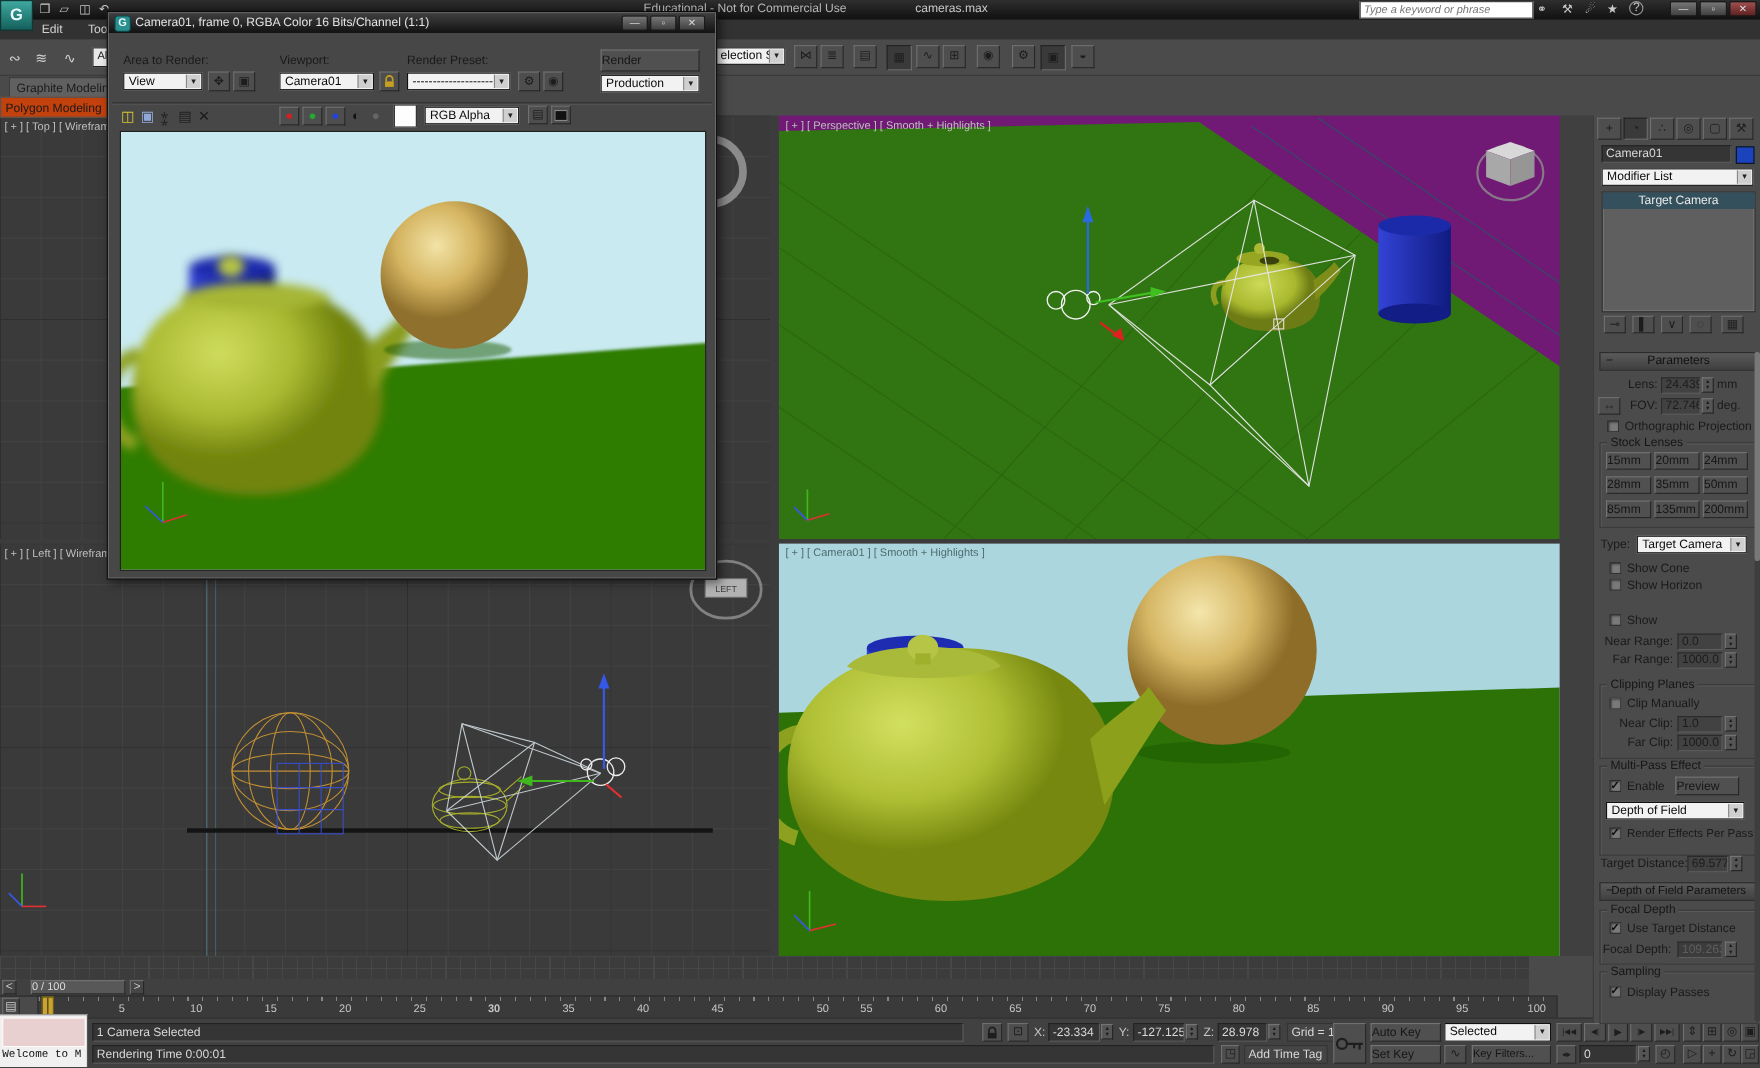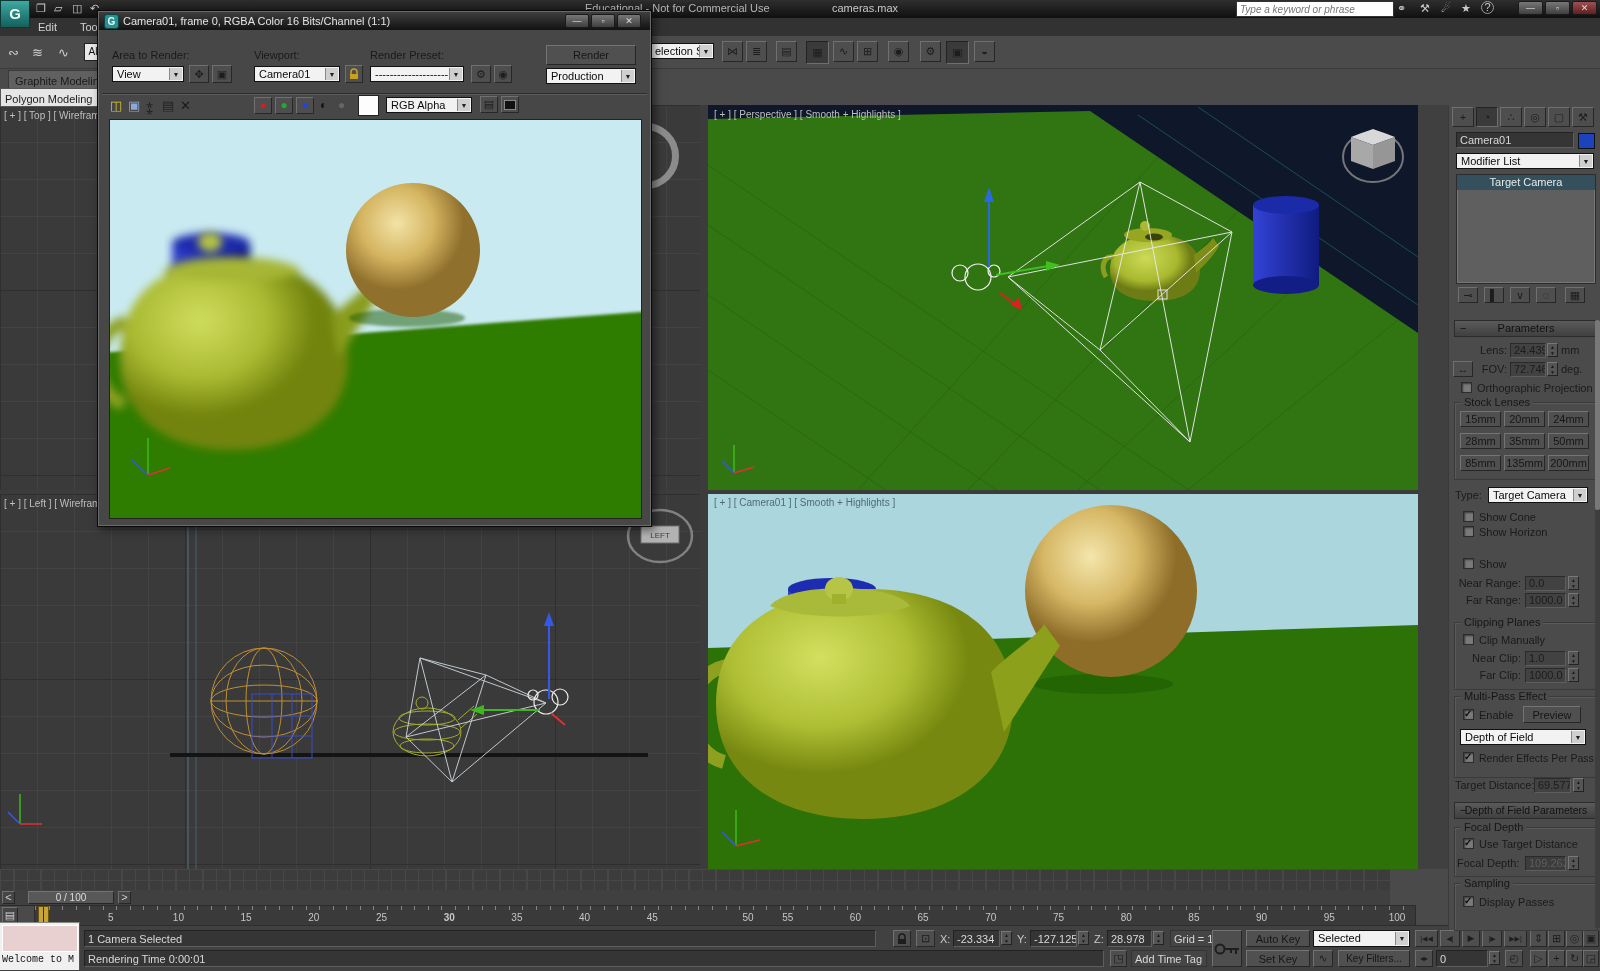--- a/index.html
+++ b/index.html
@@ -10,21 +10,21 @@
   .lt{color:#c9c9c9}
   .fld{background:#353535;border:1px solid #222;border-bottom-color:#5e5e5e;border-right-color:#5e5e5e;
        color:#d8d8d8;font-size:11px;padding:0 3px;box-sizing:border-box;line-height:15px;white-space:nowrap;overflow:hidden}
   .dfld{background:#424242;border:1px solid #2a2a2a;border-bottom-color:#5e5e5e;border-right-color:#5e5e5e;
        color:#1c1c1c;font-size:11px;padding:0 3px;box-sizing:border-box;line-height:13px;white-space:nowrap;overflow:hidden}
   .wdd{background:#f2f2f2;border:1px solid #111;color:#0a0a0a;font-size:11px;line-height:14px;
        padding:0 14px 0 4px;box-sizing:border-box;white-space:nowrap;overflow:hidden}
   .wdd::after{content:"▼";position:absolute;right:1px;top:1px;bottom:1px;width:12px;background:#cfcfcf;
        border-left:1px solid #888;font-size:7px;color:#222;text-align:center;line-height:13px}
   .btn{background:#505050;border:1px solid #747474;border-right-color:#262626;border-bottom-color:#262626;
-       color:#161616;font-size:11px;text-align:center;box-sizing:border-box;white-space:nowrap}
+       color:#161616;font-size:11px;box-sizing:border-box;white-space:nowrap}
   .ibtn{background:#4e4e4e;border:1px solid #707070;border-right-color:#272727;border-bottom-color:#272727;
        color:#1d1d1d;font-size:11px;text-align:center;box-sizing:border-box;overflow:hidden}
   .ibtn.on{background:#3a3a3a;border:1px solid #232323;border-right-color:#6f6f6f;border-bottom-color:#6f6f6f}
   .cb{width:11px;height:11px;background:#7a7a7a;border:1px solid #2c2c2c;box-shadow:inset 1px 1px 2px rgba(0,0,0,.55);
       box-sizing:border-box;position:absolute}
   .cb.on::after{content:"✓";position:absolute;left:0;top:-2px;font-size:10px;color:#0d0d0d;font-weight:bold}
   .spin{width:11px;height:14px;background:#555;border:1px solid #777;border-right-color:#222;border-bottom-color:#222;
       box-sizing:border-box;font-size:5px;color:#1a1a1a;text-align:center;line-height:6px;position:absolute}
   .spin::before{content:"▲";display:block}
   .spin::after{content:"▼";display:block}
@@ -88,30 +88,30 @@
   <div class="abs ibtn" style="left:857px;top:5px;width:21px;height:21px;line-height:19px">⊞</div>
   <div class="abs ibtn" style="left:888px;top:5px;width:21px;height:21px;line-height:19px">◉</div>
   <div class="abs ibtn" style="left:920px;top:5px;width:21px;height:21px;line-height:19px">⚙</div>
   <div class="abs ibtn on" style="left:946px;top:5px;width:23px;height:23px;line-height:21px">▣</div>
   <div class="abs ibtn" style="left:974px;top:5px;width:21px;height:21px;line-height:19px">◒</div>
 </div>
 
 <div class="abs" style="left:8px;top:70px;width:104px;height:18px;background:#606060;border:1px solid #3a3a3a;z-index:1">
   <span class="lbl" style="margin-left:6px;line-height:17px;display:inline-block">Graphite Modeling</span>
 </div>
-<div class="abs" style="left:0;top:88px;width:100px;height:17px;background:#e5e5e5;border:1px solid #555;z-index:1">
+<div class="abs" style="left:0;top:88px;width:100px;height:17px;background:#c2410c;border:1px solid #555;z-index:1">
   <span class="lbl" style="margin-left:4px;line-height:16px;display:inline-block">Polygon Modeling</span>
 </div>
 
 <div class="abs gridbg" style="left:0;top:105px;width:700px;height:385px;z-index:0">
   <span class="vlabel" style="left:4px;top:5px">[ + ] [ Top ] [ Wireframe ]</span>
   <div class="abs" style="left:-42px;top:18px;width:52px;height:52px;border:7px solid #9a9a9a;border-radius:50%;margin-left:655px;opacity:.85"></div>
 </div>
 
-<div class="abs" style="left:708px;top:105px;width:710px;height:385px;background:#0f172a;z-index:0">
+<div class="abs" style="left:708px;top:105px;width:710px;height:385px;background:#701a75;z-index:0">
   <svg width="710" height="385">
     <defs>
       <linearGradient id="p-cyl" x1="0" y1="0" x2="1" y2="0">
         <stop offset="0" stop-color="#3343d6"></stop>
           <stop offset="1" stop-color="#101b80"></stop>
       </linearGradient>
       <radialGradient id="p-tea" cx="40%" cy="35%">
         <stop offset="0" stop-color="#ccda58"></stop>
           <stop offset=".7" stop-color="#a8b82e"></stop>
           <stop offset="1" stop-color="#6d7c14"></stop>

